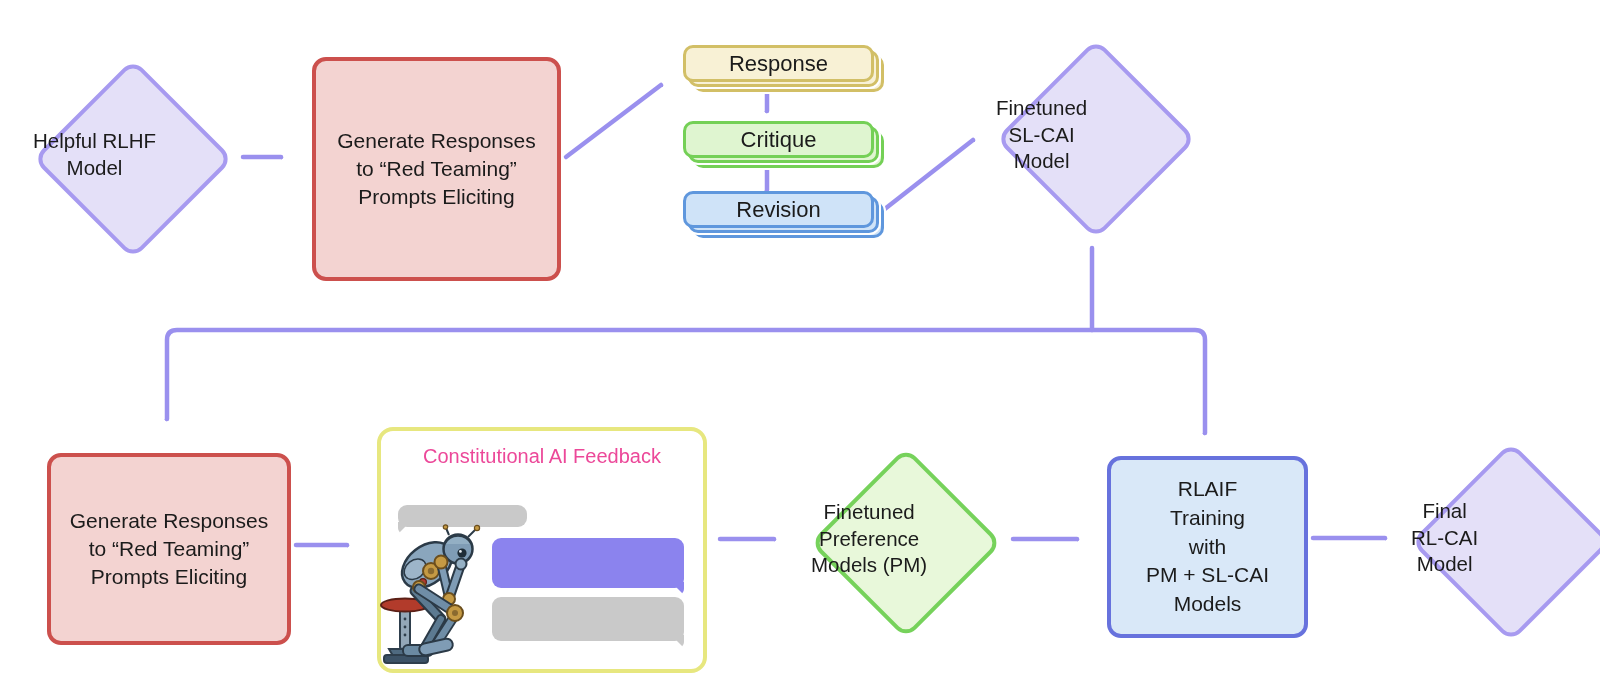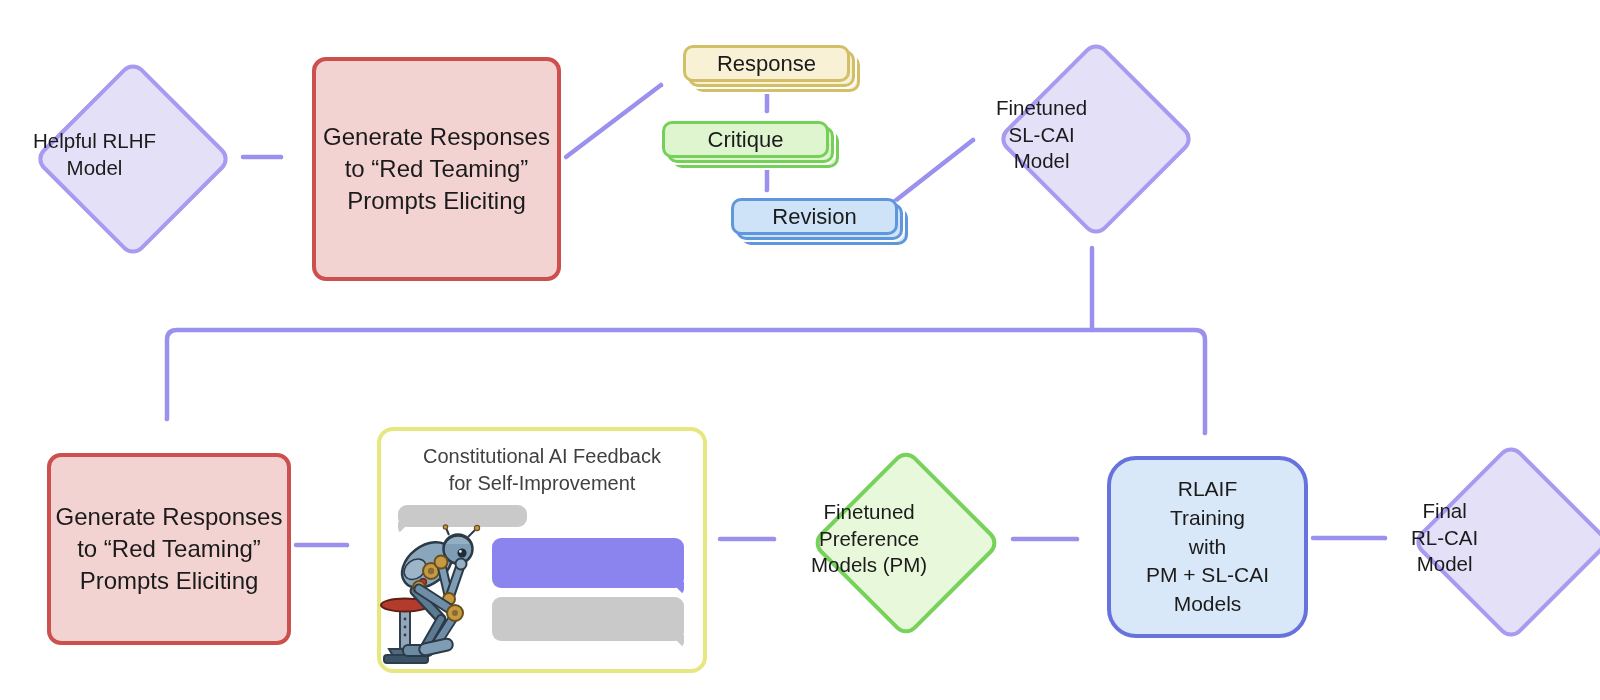--- a/index.html
+++ b/index.html
@@ -12,35 +12,35 @@
   .connector-layer path{fill:none;stroke:var(--arrow);stroke-width:4.5;stroke-linecap:round;stroke-linejoin:round;}
   .arrowhead-glyph{fill:none;stroke:var(--arrow);stroke-width:4.5;stroke-linecap:round;stroke-linejoin:round;}
   
   .diamond-wrap{position:absolute;display:flex;align-items:center;justify-content:flex-start;}
   .diamond-shape{position:absolute;transform:rotate(45deg);border-radius:14px;border:4.5px solid;}
   .diamond-label{position:relative;z-index:2;text-align:center;font-size:20.5px;line-height:1.3;}
   .diamond-purple .diamond-shape{background:var(--purple-fill);border-color:var(--purple-border);}
   .diamond-green  .diamond-shape{background:var(--green-fill); border-color:var(--green-border);}
   .bold{font-weight:normal;}
   
-  .rect-node{position:absolute;border-radius:14px;border:4.5px solid;display:flex;align-items:center;justify-content:center;text-align:center;font-size:24px;line-height:1.32;}
+  .rect-node{position:absolute;border-radius:14px;border:4.5px solid;display:flex;align-items:center;justify-content:center;text-align:center;font-size:21px;line-height:1.32;}
   .rect-red{background:var(--red-fill);border-color:var(--red-border);}
   .rect-blue{background:var(--blue-fill);border-color:var(--blue-border);}
   
-  .card-stack{position:absolute;width:167px;height:37px;}
+  .card-stack{position:absolute;width:167px;height:37px;padding-left:24px;}
   .card-layer{position:absolute;left:0;top:0;width:100%;height:100%;border-radius:10px;border:3.5px solid;box-shadow:0 0 0 2px #fff;box-sizing:border-box;}
   .card-layer.l2{transform:translate(10px,10px);}
   .card-layer.l1{transform:translate(5px,5px);}
   .card-face{position:absolute;left:0;top:0;width:100%;height:100%;border-radius:10px;border:3.5px solid;box-sizing:border-box;display:flex;align-items:center;justify-content:center;font-size:22px;background-clip:padding-box;}
   .card-yellow .card-layer,.card-yellow .card-face{background:var(--card-yellow-fill);border-color:var(--card-yellow-border);}
   .card-green  .card-layer,.card-green  .card-face{background:var(--card-green-fill); border-color:var(--card-green-border);}
   .card-blue   .card-layer,.card-blue   .card-face{background:var(--card-blue-fill);  border-color:var(--card-blue-border);}
   
   .panel{position:absolute;left:377px;top:427px;width:330px;height:246px;background:var(--panel-fill);border:4px solid var(--panel-border);border-radius:16px;box-sizing:border-box;}
-  .panel-title{position:absolute;left:0;right:0;top:12px;text-align:center;font-size:20px;line-height:1.35;color:#404040;}
+  .panel-title{position:absolute;left:0;right:0;top:12px;text-align:center;font-size:20px;line-height:1.35;color:#ec4899;}
   .bubble{position:absolute;border-radius:9px;}
   .bubble.gray{background:var(--bubble-gray);}
   .bubble.purple{background:var(--bubble-purple);}
   .bubble.tail-right::after{content:"";position:absolute;right:0;bottom:-7px;width:13px;height:13px;background:inherit;clip-path:polygon(0 0,100% 0,100% 100%);border-radius:0 0 6px 0;}
   .bubble.tail-left::after{content:"";position:absolute;left:0;bottom:-7px;width:12px;height:12px;background:inherit;clip-path:polygon(0 0,100% 0,0 100%);border-radius:0 0 0 6px;}
   .robot{position:absolute;left:379px;top:523px;width:106px;height:142px;}
 </style>
 </head>
 <body>
 
@@ -80,26 +80,26 @@
       <div>to “Red Teaming”</div>
       <div>Prompts Eliciting</div>
     </div>
   </div>
 
   <div class="card-stack card-yellow" style="left:683px;top:45px;">
     <div class="card-layer l2"></div>
     <div class="card-layer l1"></div>
     <div class="card-face">Response</div>
   </div>
-  <div class="card-stack card-green" style="left:662px;top:121px;">
+  <div class="card-stack card-green" style="left:683px;top:121px;">
     <div class="card-layer l2"></div>
     <div class="card-layer l1"></div>
     <div class="card-face">Critique</div>
   </div>
-  <div class="card-stack card-blue" style="left:683px;top:198px;margin-left:48px;">
+  <div class="card-stack card-blue" style="left:683px;top:191px;">
     <div class="card-layer l2"></div>
     <div class="card-layer l1"></div>
     <div class="card-face">Revision</div>
   </div>
 
   <div class="diamond-wrap diamond-purple" style="left:996px;top:39px;width:192px;height:192px;">
     <div class="diamond-shape" style="left:29px;top:29px;width:134px;height:134px;"></div>
     <div class="diamond-label">
       <div>Finetuned</div>
       <div class="bold">SL-CAI</div>
@@ -111,21 +111,20 @@
     <div>
       <div>Generate Responses</div>
       <div>to “Red Teaming”</div>
       <div>Prompts Eliciting</div>
     </div>
   </div>
 
   <div class="panel">
     <div class="panel-title">
       <div>Constitutional AI Feedback</div>
-      <div>for Self-Improvement</div>
     </div>
   </div>
   <div class="bubble gray tail-left" style="left:398px;top:505px;width:129px;height:22px;"></div>
   <div class="bubble purple tail-right" style="left:492px;top:538px;width:192px;height:50px;"></div>
   <div class="bubble gray tail-right" style="left:492px;top:597px;width:192px;height:44px;"></div>
 
   <svg class="robot" viewBox="0 0 106 142" xmlns="http://www.w3.org/2000/svg">
 
     <rect x="21" y="86" width="10" height="40" rx="2" fill="#93a7b8" stroke="#2e3e4c" stroke-width="2"></rect>
     <circle cx="26" cy="96" r="1.4" fill="#2e3e4c"></circle>
@@ -178,21 +177,21 @@
 
   <div class="diamond-wrap diamond-green" style="left:811px;top:448px;width:182px;height:182px;">
     <div class="diamond-shape" style="left:27px;top:27px;width:128px;height:128px;"></div>
     <div class="diamond-label">
       <div>Finetuned</div>
       <div>Preference</div>
       <div>Models (PM)</div>
     </div>
   </div>
 
-  <div class="rect-node rect-blue" style="left:1107px;top:456px;width:193px;height:174px;font-size:21px;line-height:1.38;border-radius:29px;">
+  <div class="rect-node rect-blue" style="left:1107px;top:456px;width:193px;height:174px;font-size:21px;line-height:1.38;">
     <div>
       <div>RLAIF</div>
       <div>Training</div>
       <div>with</div>
       <div>PM + SL-CAI</div>
       <div>Models</div>
     </div>
   </div>
 
   <div class="diamond-wrap diamond-purple" style="left:1411px;top:442px;width:192px;height:192px;">

